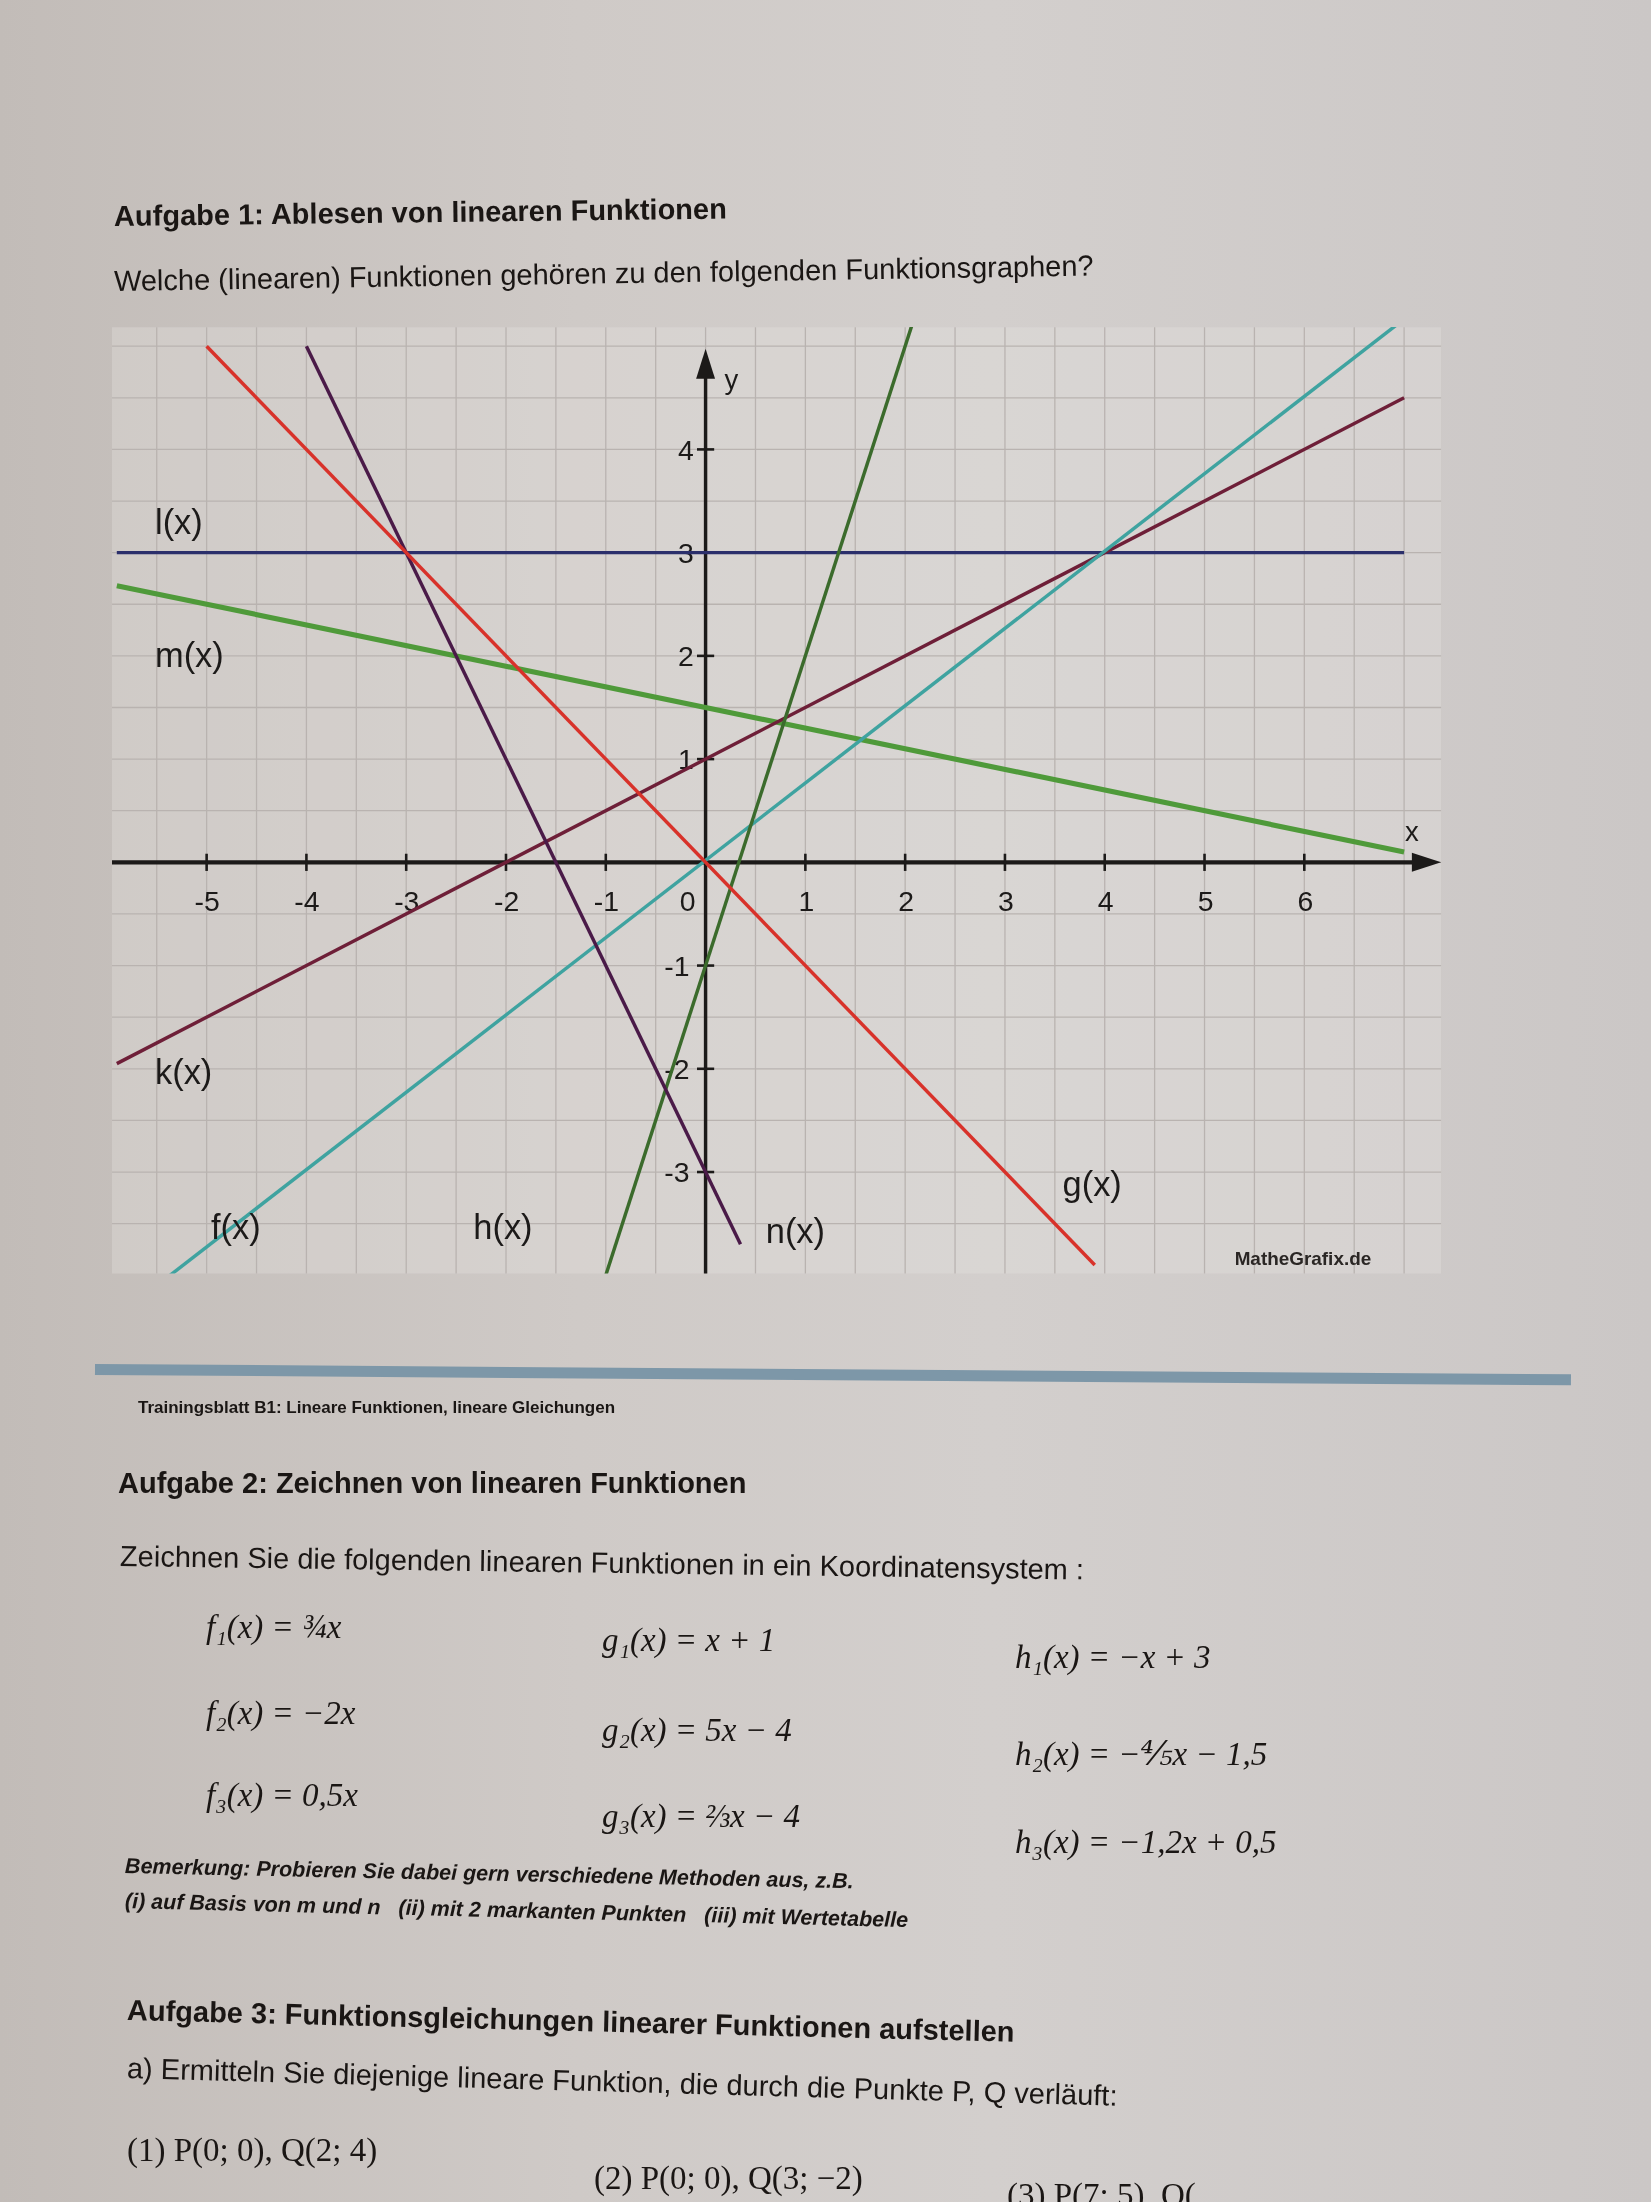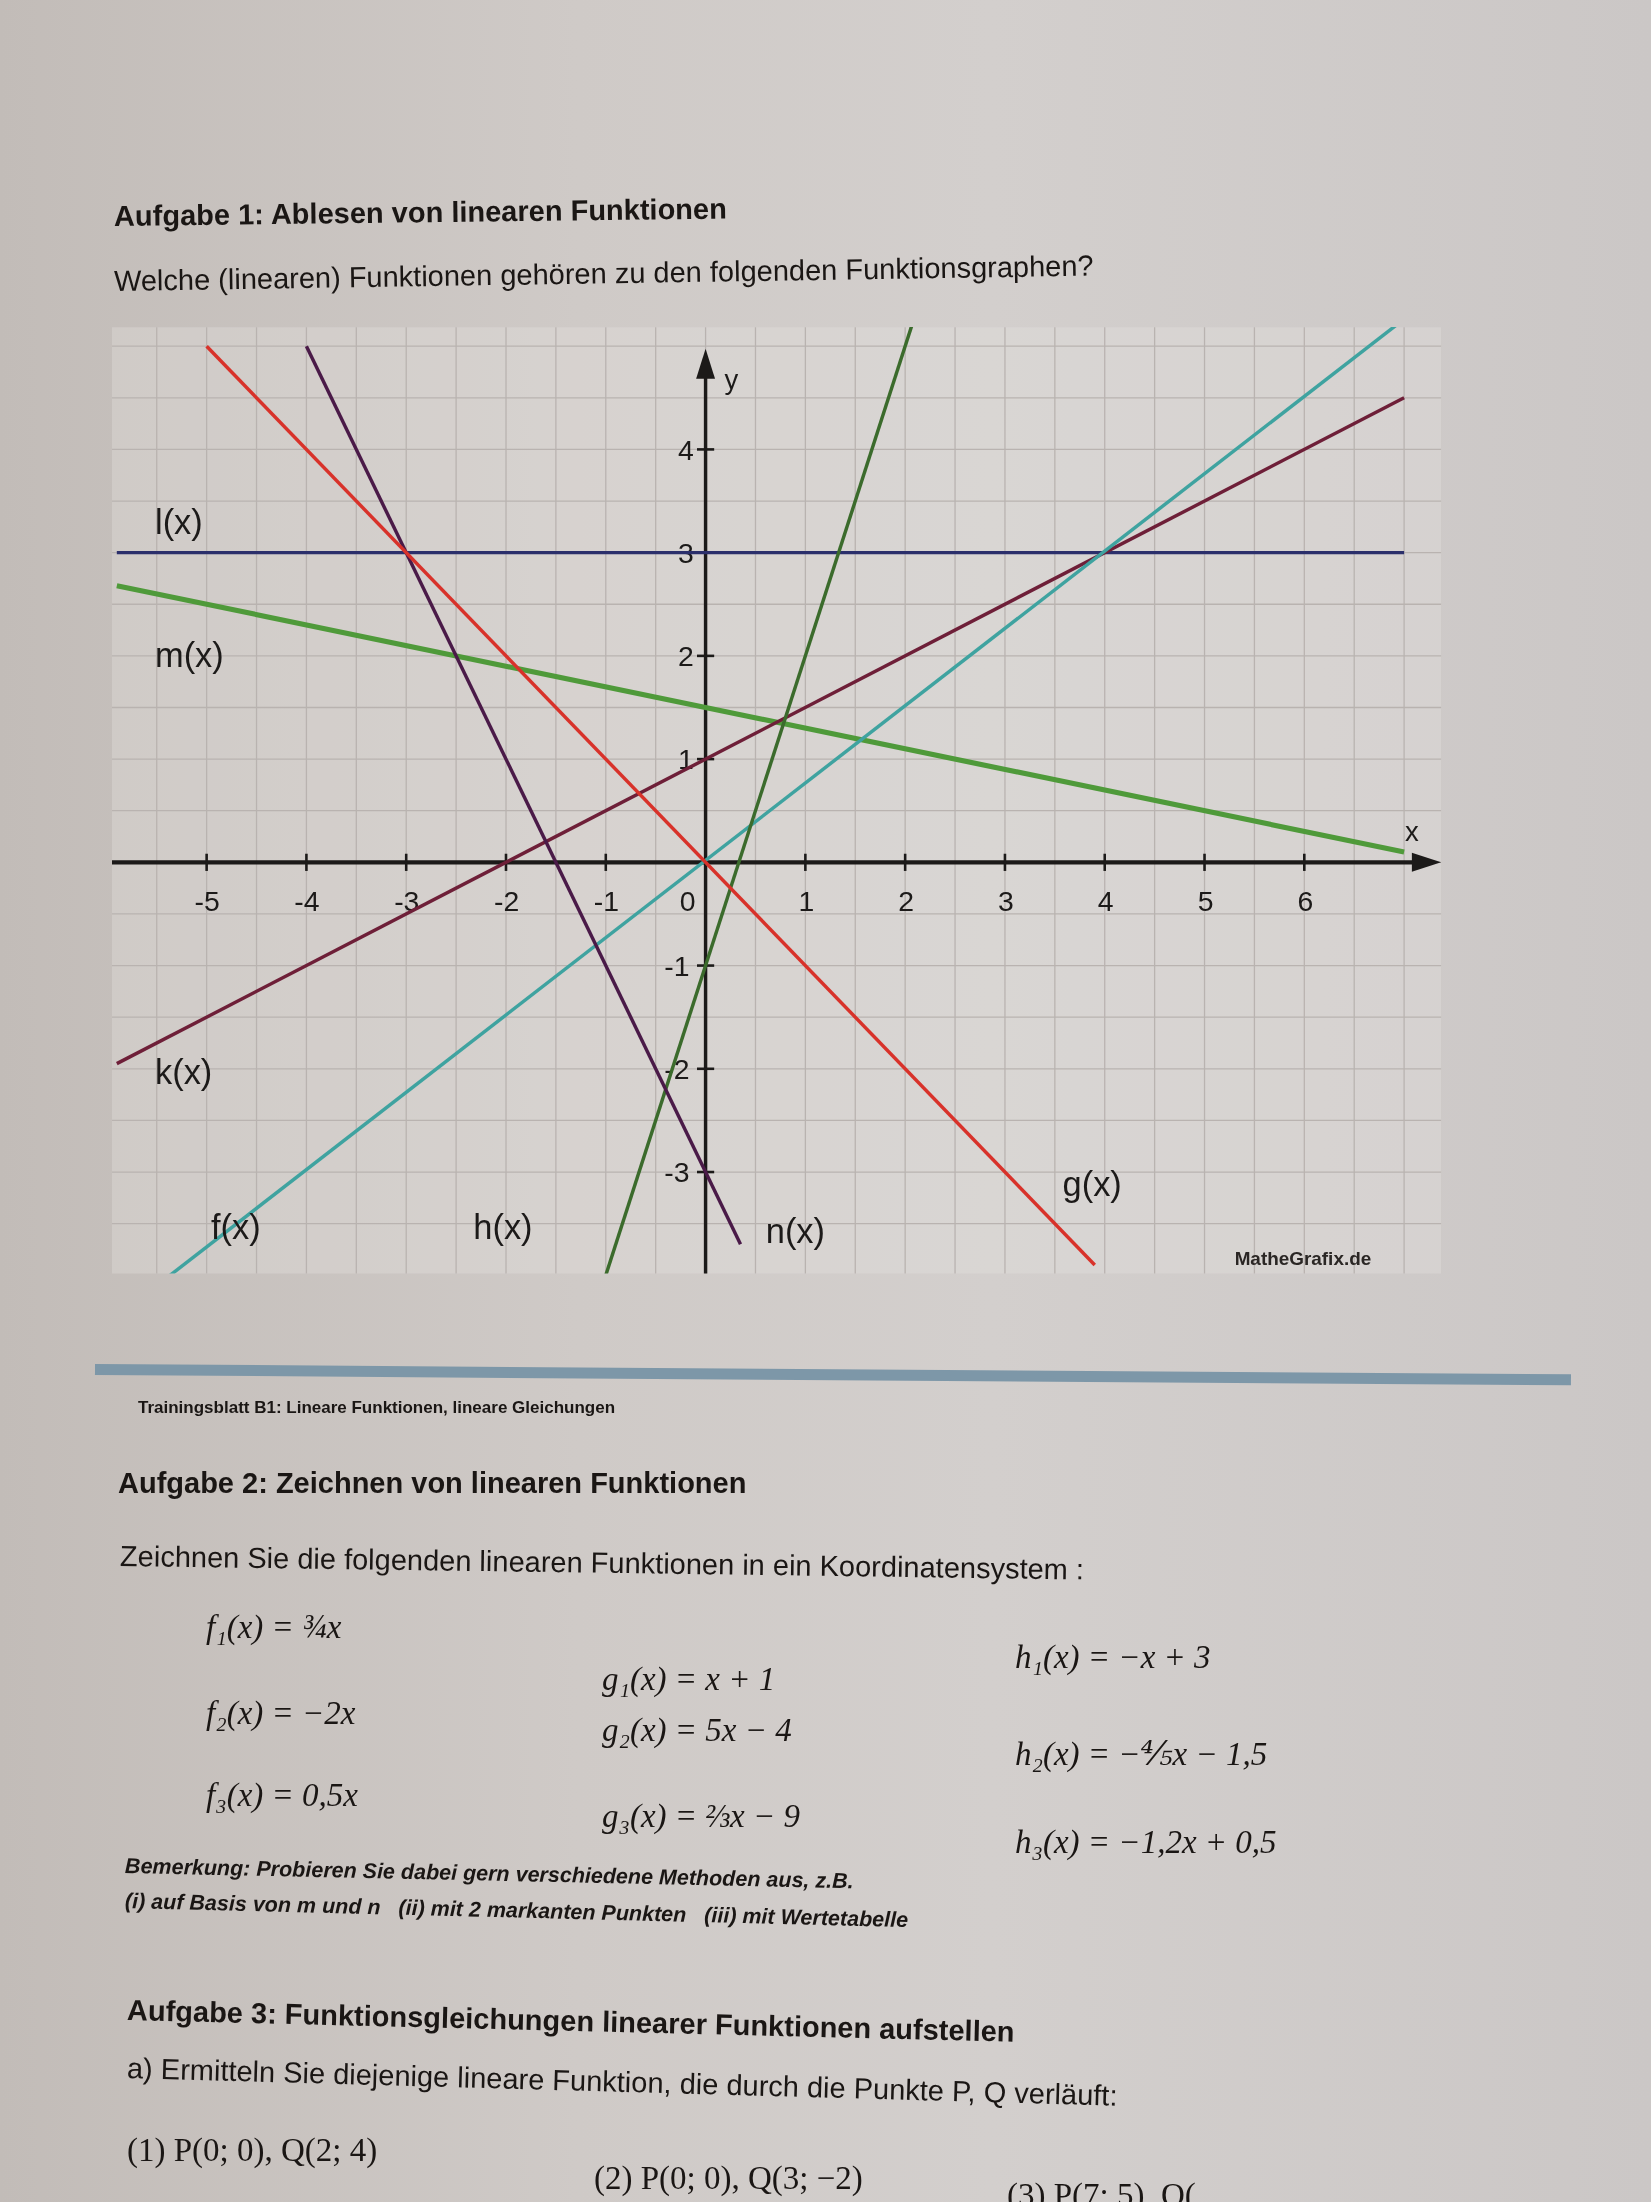--- a/index.html
+++ b/index.html
@@ -141,23 +141,23 @@
 <div class="divider"></div>
 <div class="abs sub" style="left:138px;top:1398px;">Trainingsblatt B1: Lineare Funktionen, lineare Gleichungen</div>
 
 <div class="abs h1" style="left:118px;top:1467px;">Aufgabe 2: Zeichnen von linearen Funktionen</div>
 <div class="abs p" style="left:120px;top:1540px;transform:rotate(0.8deg);transform-origin:left;">Zeichnen Sie die folgenden linearen Funktionen in ein Koordinatensystem :</div>
 
 <div class="abs eq" style="left:206px;top:1609px;">f₁(x) = ¾x</div>
 <div class="abs eq" style="left:206px;top:1695px;">f₂(x) = −2x</div>
 <div class="abs eq" style="left:206px;top:1777px;">f₃(x) = 0,5x</div>
 
-<div class="abs eq" style="left:602px;top:1622px;margin-top:39px;">g₁(x) = x + 1</div>
+<div class="abs eq" style="left:602px;top:1622px;">g₁(x) = x + 1</div>
 <div class="abs eq" style="left:602px;top:1712px;">g₂(x) = 5x − 4</div>
-<div class="abs eq" style="left:602px;top:1798px;">g₃(x) = ⅔x − 9</div>
+<div class="abs eq" style="left:602px;top:1798px;">g₃(x) = ⅔x − 4</div>
 
 <div class="abs eq" style="left:1015px;top:1639px;">h₁(x) = −x + 3</div>
 <div class="abs eq" style="left:1015px;top:1734px;">h₂(x) = −⅘x − 1,5</div>
 <div class="abs eq" style="left:1015px;top:1824px;">h₃(x) = −1,2x + 0,5</div>
 
 <div class="abs note" style="left:125px;top:1854px;transform:rotate(1.2deg);transform-origin:left;">Bemerkung: Probieren Sie dabei gern verschiedene Methoden aus, z.B.</div>
 <div class="abs note" style="left:125px;top:1889px;transform:rotate(1.4deg);transform-origin:left;white-space:pre;">(i) auf Basis von m und n   (ii) mit 2 markanten Punkten   (iii) mit Wertetabelle</div>
 
 <div class="abs h1" style="left:127px;top:1994px;transform:rotate(1.4deg);transform-origin:left;">Aufgabe 3: Funktionsgleichungen linearer Funktionen aufstellen</div>
 <div class="abs p" style="left:127px;top:2052px;transform:rotate(1.6deg);transform-origin:left;">a) Ermitteln Sie diejenige lineare Funktion, die durch die Punkte P, Q verläuft:</div>

